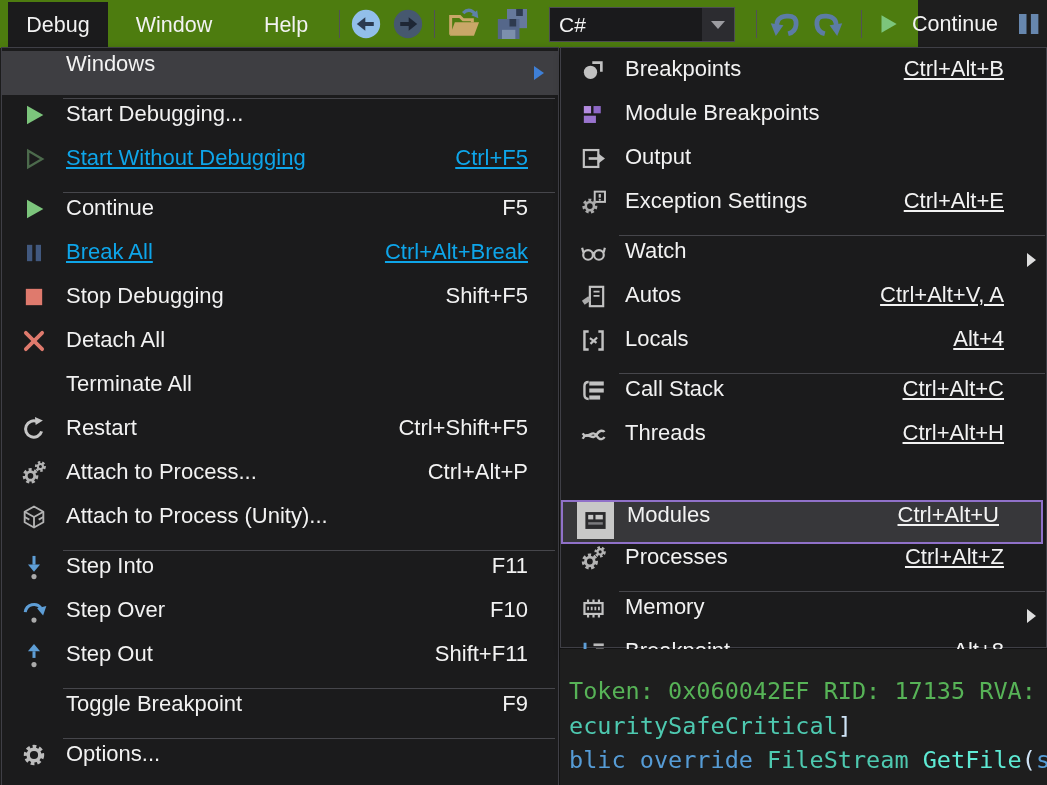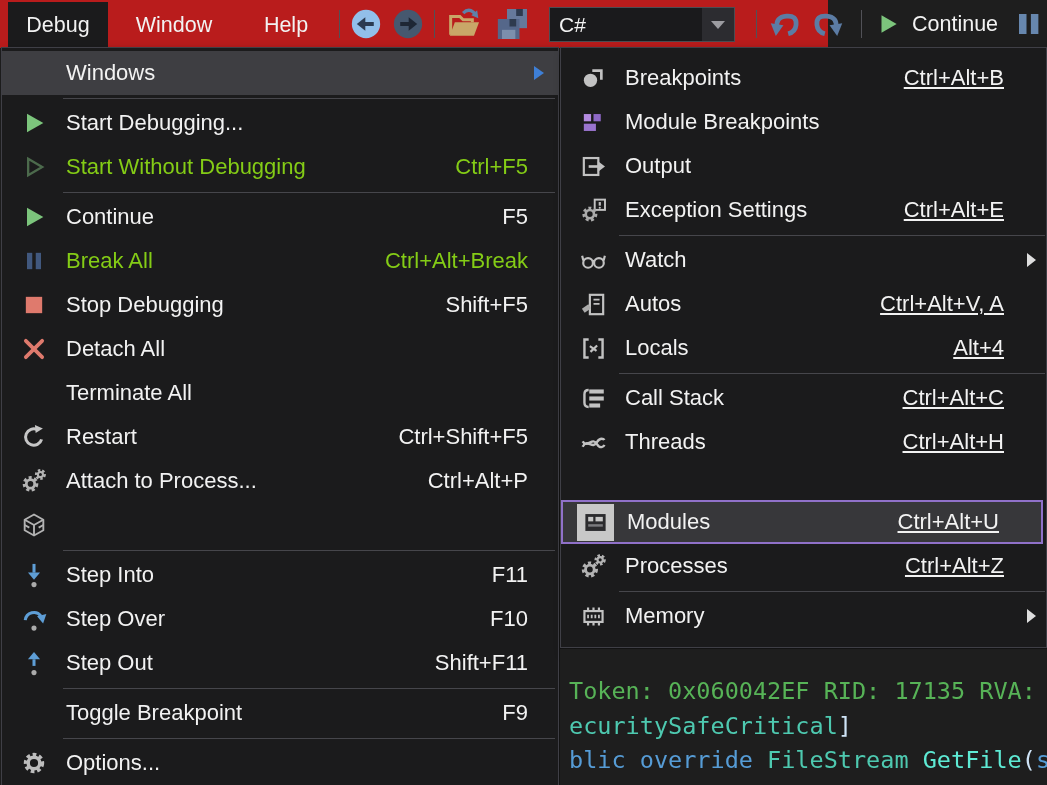--- a/index.html
+++ b/index.html
@@ -1,21 +1,21 @@
 <!DOCTYPE html>
 <html><head>
 <meta charset="utf-8">
 <style>
   * { margin:0; padding:0; box-sizing:border-box; }
   html,body { width:1047px; height:785px; overflow:hidden; background:#1e1e1e;
     font-family:"Liberation Sans", sans-serif; }
   .stage { position:relative; width:1047px; height:785px; background:#1e1e1e; overflow:hidden; }
 
   
-  .toolbar { position:absolute; left:0; top:0; width:828px; height:48px; background:#b91c1c;padding-left:12px; }
+  .toolbar { position:absolute; left:0; top:0; width:918px; height:48px; background:#4d7c0f;padding-left:12px; }
   .menus { position:absolute; left:8px; top:2px; height:46px; display:flex; }
   .menu-top { height:46px; display:flex; align-items:center; justify-content:center;
     color:#f2f2f2; font-size:21.5px; cursor:default; }
   .menu-top.open { background:#1b1b1c; }
   .m-debug { width:100px; }
   .m-window { width:132px; }
   .m-help { width:92px; }
   .tb-icons { position:absolute; left:330px; top:0; height:48px; display:flex; align-items:center; }
   .tsep { width:1px; height:28px; background:#515157; margin:0 9px; }
   .tbtn { display:flex; align-items:center; justify-content:center; }
@@ -26,27 +26,27 @@
   .chev { width:0; height:0; border-left:7px solid transparent; border-right:7px solid transparent; border-top:8px solid #9c9ca1; }
   .tb-right { position:absolute; left:747px; top:0; height:48px; display:flex; align-items:center; }
   .continue-lbl { color:#f2f2f2; font-size:21.5px; margin-left:11px; white-space:nowrap; }
 
   
   .popup { position:absolute; background:#1b1b1c; border:1px solid #3f3f46;
     box-shadow:5px 5px 10px rgba(0,0,0,.45); }
   .debug-menu { left:1px; top:47px; width:558px; height:740px; padding-top:3px; }
   .win-submenu { left:560px; top:47px; width:487px; height:601px; padding-top:8px; }
 
-  .mi { position:relative; height:44px; display:flex; align-items:center; color:#f2f2f2; font-size:22px; }
+  .mi { position:relative; height:44px; display:flex; align-items:flex-start; color:#f2f2f2; font-size:22px; }
   .mi .ic-box { width:64px; display:flex; align-items:center; justify-content:center; flex:none; }
   .mi .lbl { white-space:nowrap; }
   .mi .sc { margin-left:auto; white-space:nowrap; }
   .debug-menu .sc { padding-right:30px; }
   .win-submenu .sc { padding-right:42px;text-decoration:underline; }
-  .mi.dis { color:#84cc16; }
+  .mi.dis { color:#0ea5e9;text-decoration:underline; }
   .mi.hl { background:#3e3e42; }
   .msep { height:6px; position:relative; }
   .msep::before { content:""; position:absolute; top:2.5px; height:1px; background:#46464b; }
   .debug-menu .msep::before { left:61px; right:3px; }
   .win-submenu .msep::before { left:58px; right:1px; }
   .sub-arrow { position:absolute; right:14px; top:50%; transform:translateY(-50%);
     width:0; height:0; border-top:7px solid transparent; border-bottom:7px solid transparent; }
   .arrow-blue { border-left:10px solid #3e7fd6; }
   .arrow-white { border-left:9px solid #dedede; right:10px; }
 
@@ -266,20 +266,21 @@
 
     <div class="mi">
       <span class="ic-box">
           <svg class="ic" width="28" height="28" viewBox="0 0 24 24">
             <g fill="none" stroke="#b3b3b3" stroke-width="1.6" stroke-linejoin="round">
               <path d="M12 3 L20 7.5 L20 16.5 L12 21 L4 16.5 L4 7.5 Z"></path>
               <path d="M4 7.5 L12 12 L20 7.5 M12 12 L12 21 M4 12 L8 14.2 M20 12 L16 14.2"></path>
             </g>
           </svg>
         </span>
+      <span class="lbl">Attach to Process (Unity)...</span>
       <span class="sc"></span>
     </div>
 
     <div class="msep"></div>
 
     <div class="mi">
       <span class="ic-box">
           <svg class="ic" width="28" height="28" viewBox="0 0 24 24">
             <path d="M12 2.5 L12 10" stroke="#5e9ed6" stroke-width="2.6"></path>
             <polygon points="12,16 6.8,9.8 17.2,9.8" fill="#5e9ed6"></polygon>

